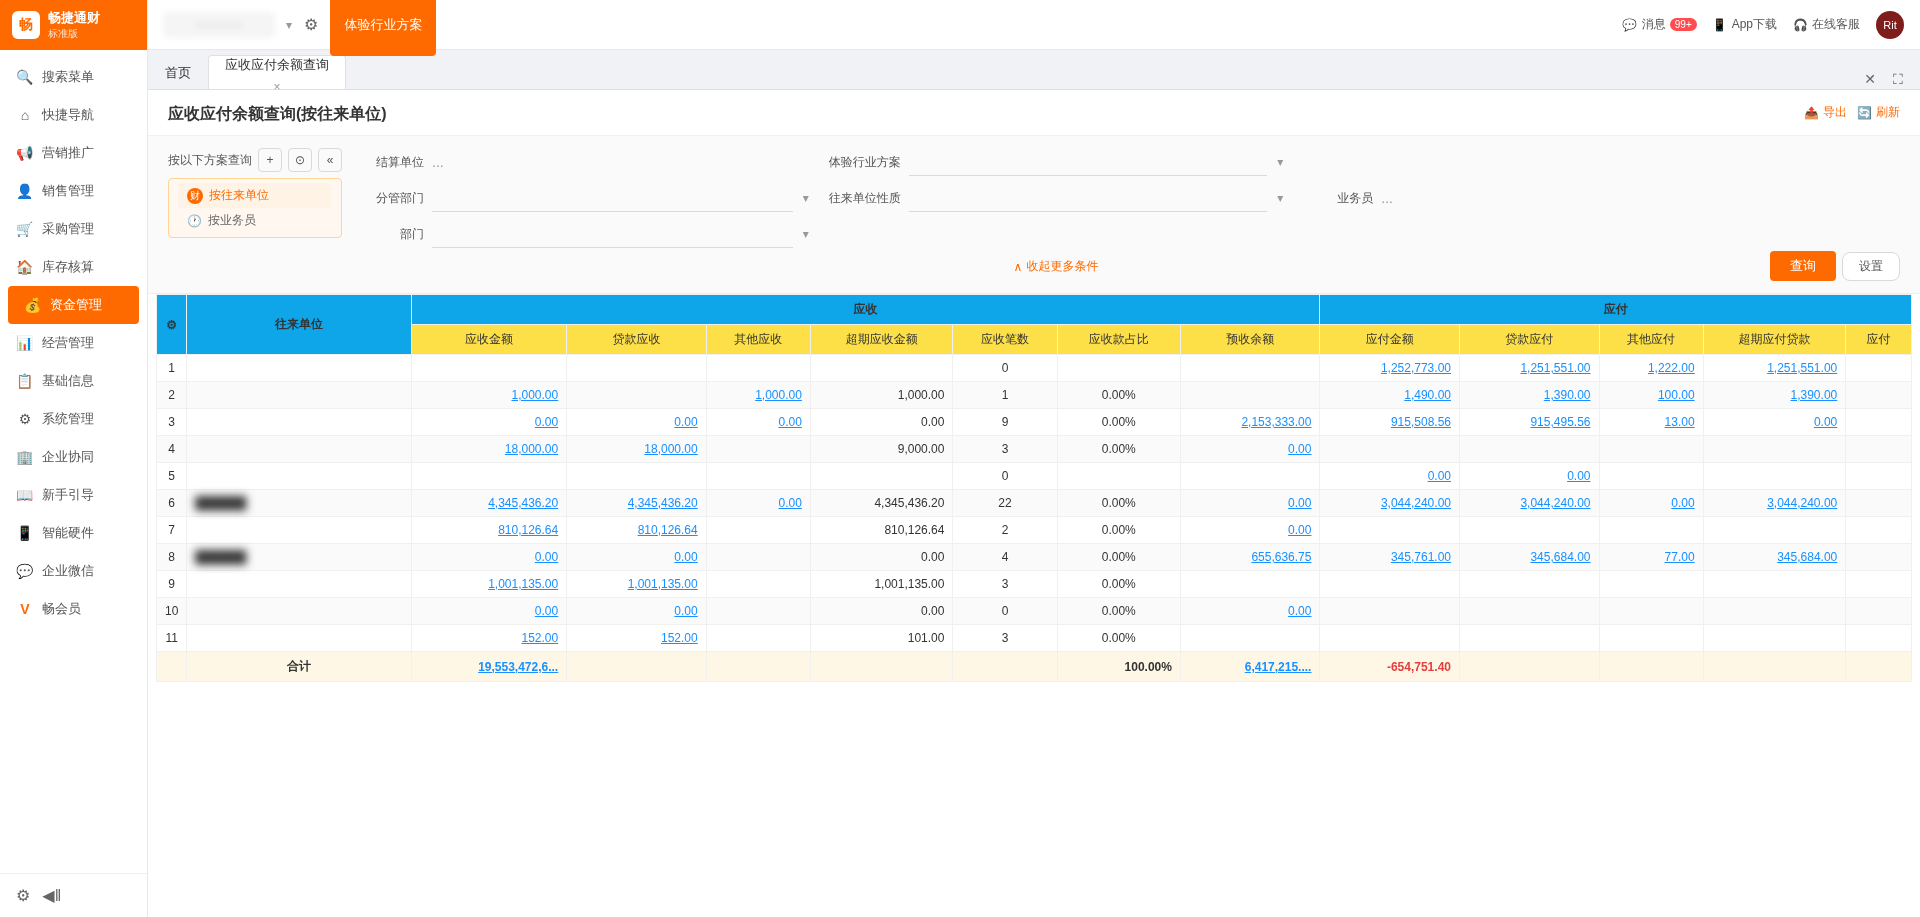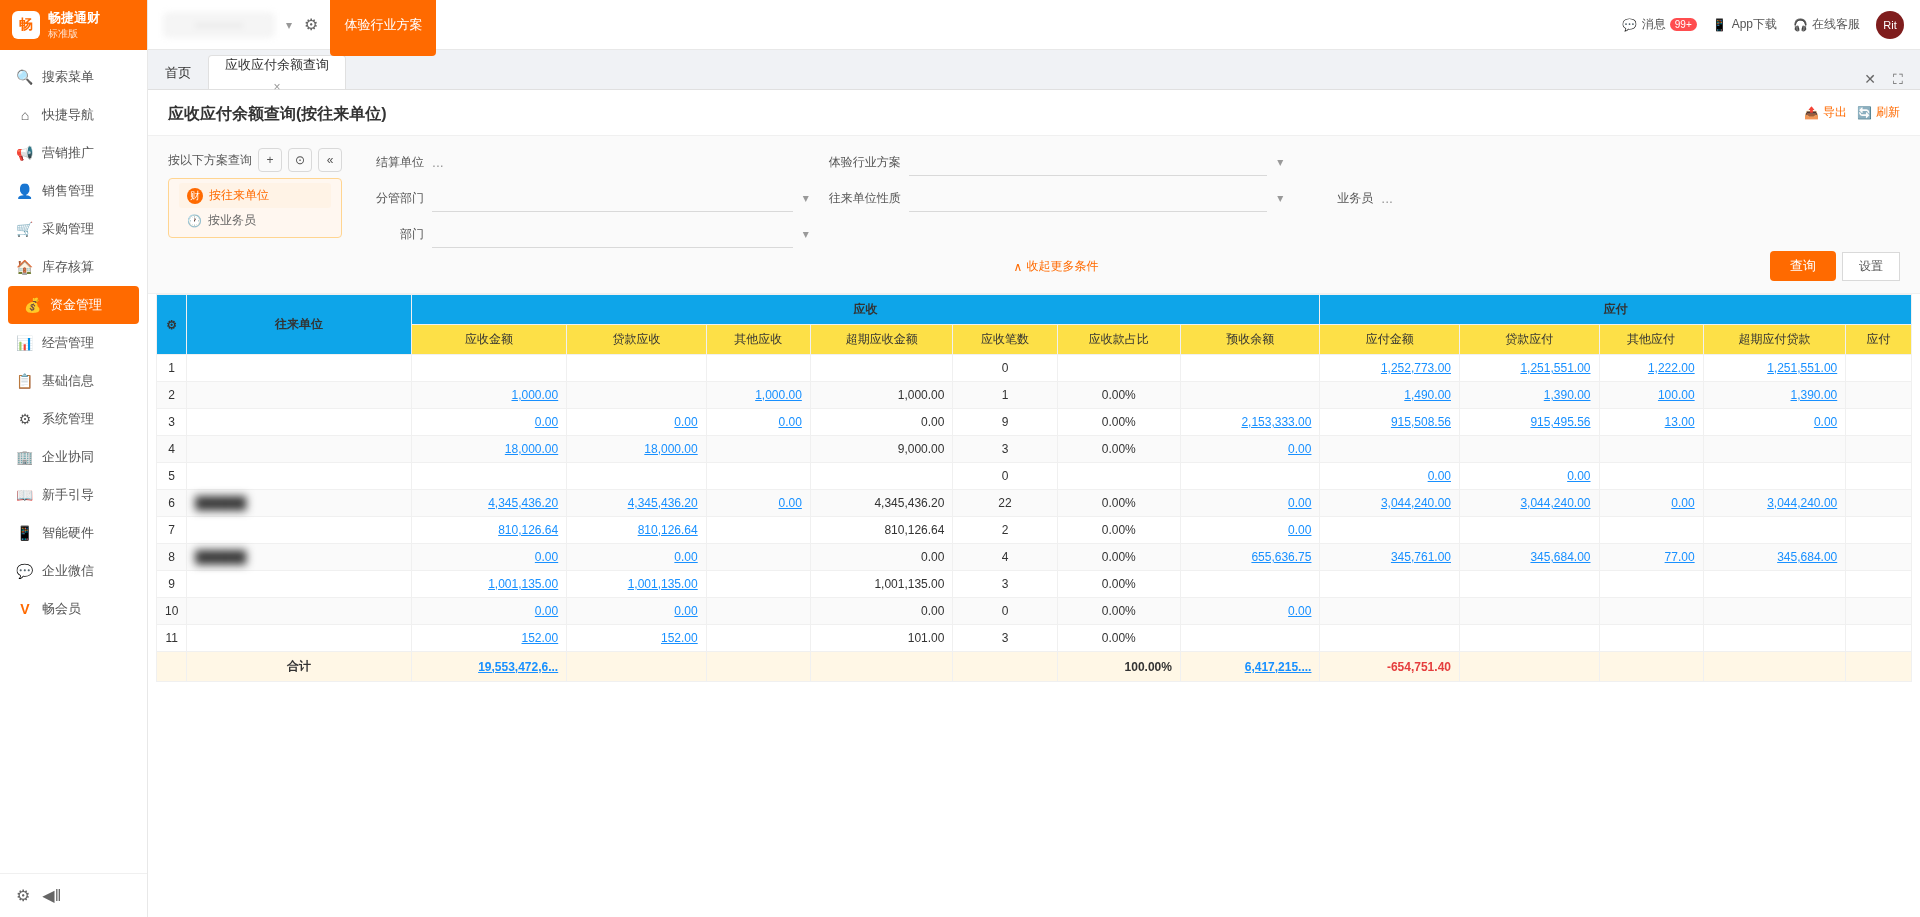--- a/index.html
+++ b/index.html
@@ -92,21 +92,21 @@
     .filter-dots { color: #999; font-size: 14px; cursor: pointer; }
     .filter-chevron { color: #999; font-size: 12px; cursor: pointer; margin-left: 2px; }
 
     .collapse-btn {
       display: flex; align-items: center; justify-content: center; gap: 4px;
       padding: 6px 0; font-size: 12px; color: #ff6a00; cursor: pointer; margin-top: 4px;
     }
 
     .query-btns { display: flex; flex-direction: row; gap: 6px; align-items: flex-end; }
     .btn-query { background: #ff6a00; color: #fff; border: none; border-radius: 4px; padding: 6px 20px; font-size: 13px; cursor: pointer; }
-    .btn-settings { background: #fff; color: #555; border: 1px solid #d9d9d9; border-radius: 0; padding: 5px 16px; font-size: 12px; cursor: pointer; }
+    .btn-settings { background: #fff; color: #555; border: 1px solid #d9d9d9; border-radius: 8px; padding: 5px 16px; font-size: 12px; cursor: pointer; }
 
     
     .table-container { flex: 1; overflow: auto; padding: 0 8px 8px; }
     .data-table { width: 100%; border-collapse: collapse; font-size: 12px; }
     .data-table th, .data-table td { border: 1px solid #f0f0f0; padding: 6px 8px; text-align: center; white-space: nowrap; }
     .data-table thead tr:first-child th { background: #0ea5e9; color: #333; font-weight: 600; }
     .data-table thead tr:nth-child(2) th { background: #fde047; color: #333; font-weight: 400; }
     .data-table tbody tr:nth-child(even) { background: #fafafa; }
     .data-table tbody td.partner { text-align: left; }
     .data-table td.link { color: #1890ff; text-decoration: underline; cursor: pointer; }

